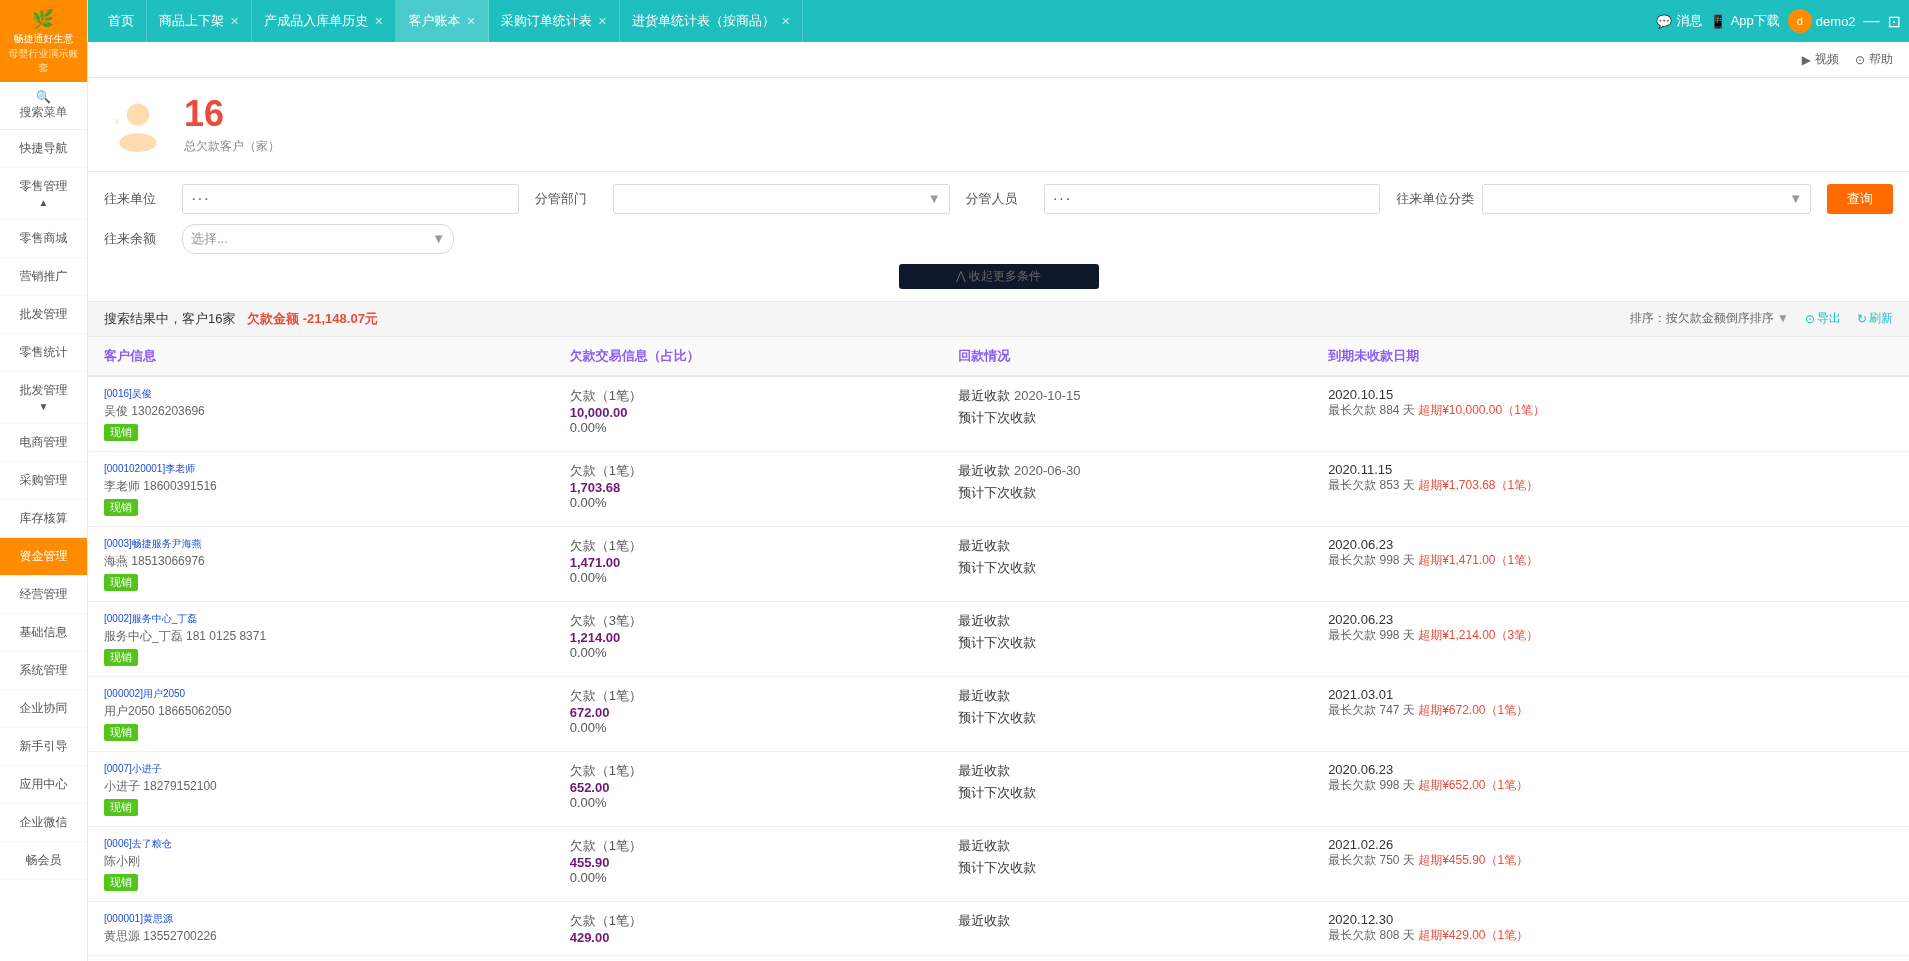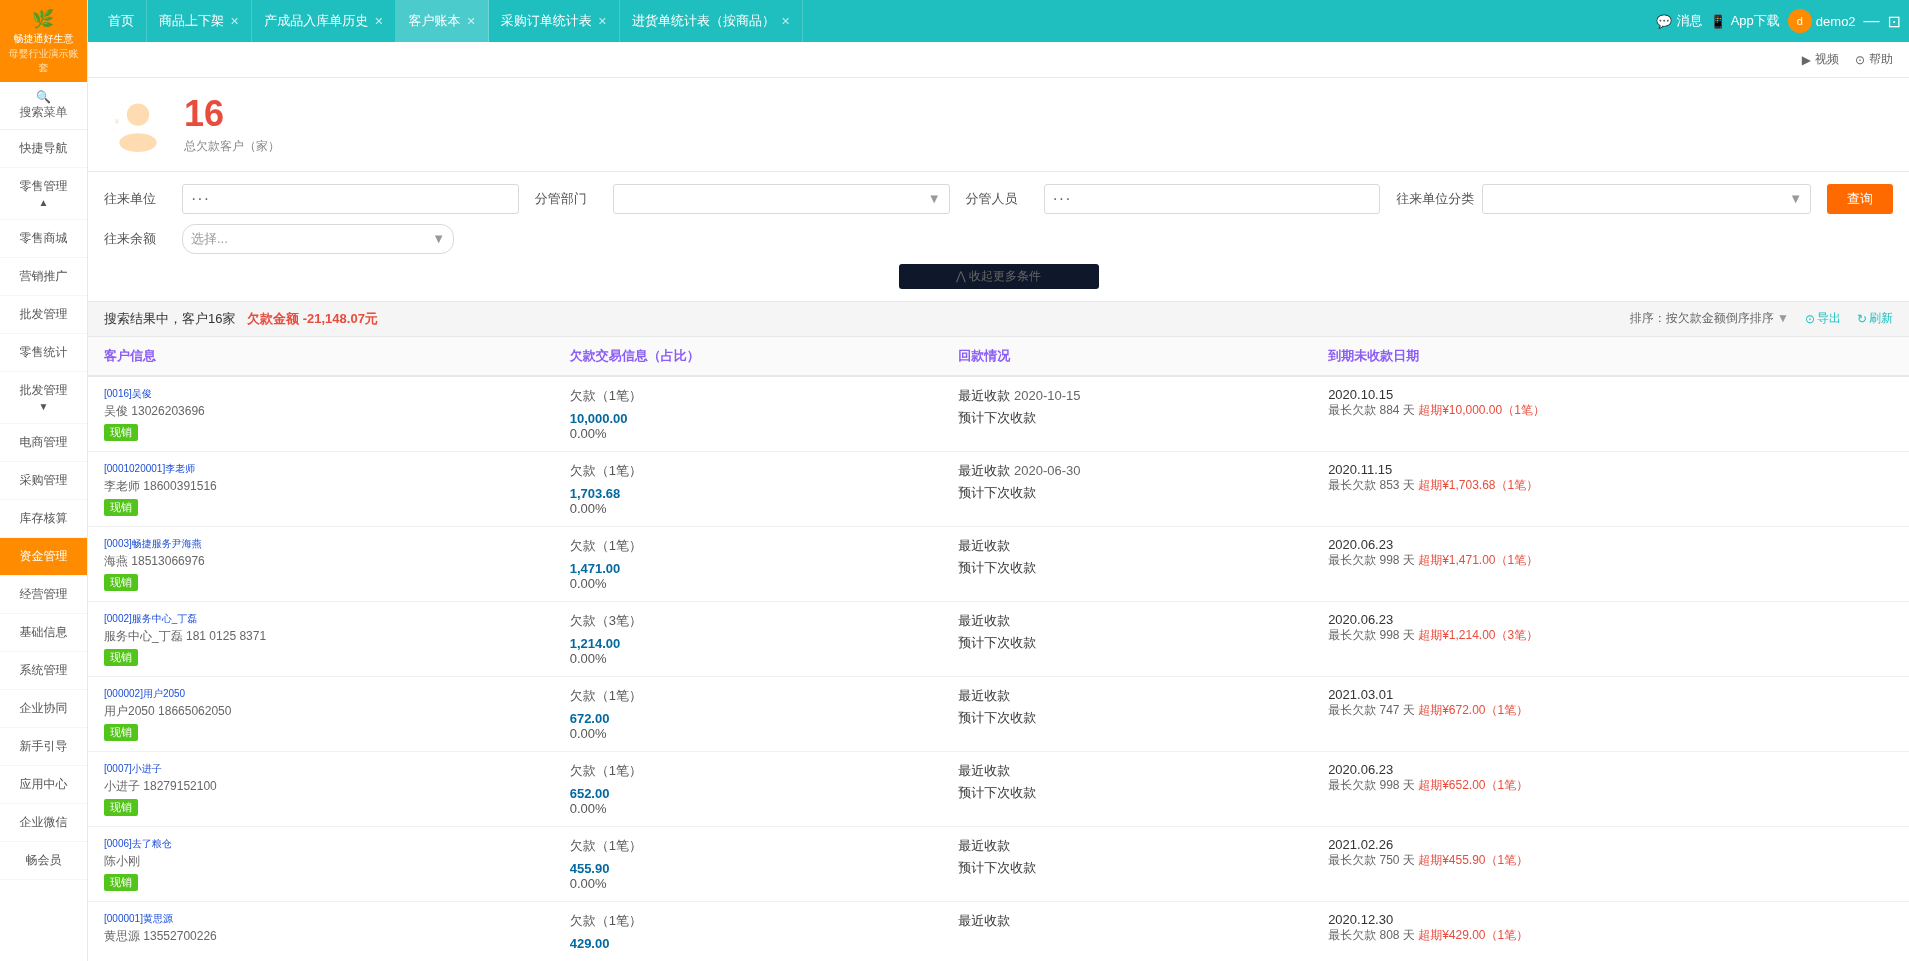--- a/index.html
+++ b/index.html
@@ -59,21 +59,21 @@
     
     .table-container { flex: 1; overflow-y: auto; background: #fff; }
     table { width: 100%; border-collapse: collapse; }
     thead tr { background: #fafafa; border-bottom: 2px solid #e8e8e8; }
     thead th { padding: 10px 16px; text-align: left; font-size: 13px; color: #8b5cf6; font-weight: 600; white-space: nowrap; }
     tbody tr { border-bottom: 1px solid #f0f0f0; }
     tbody td { padding: 10px 16px; vertical-align: top; font-size: 13px; }
     .customer-name { color: #1d4ed8; cursor: pointer; font-size: 10px; }
     .customer-sub { color: #666; font-size: 12px; margin-top: 2px; }
     .tag-xian { display: inline-block; background: #52c41a; color: #fff; font-size: 11px; padding: 1px 6px; border-radius: 2px; margin-top: 4px; }
-    .debt-amount { color: #0369a1; font-size: 13px; font-weight: bold; margin-top: 6px; }
+    .debt-amount { color: #701a75; font-size: 13px; font-weight: bold; margin-top: 0; }
     .debt-label { color: #555; font-size: 13px; }
     .debt-percent { color: #555; font-size: 13px; }
     .overdue-link { color: #e74c3c; cursor: pointer; font-size: 12px; }
     .date-text { color: #333; font-size: 13px; }
     .days-text { color: #666; font-size: 12px; }
   </style>
 </head>
 <body>
 
 <div class="sidebar">

